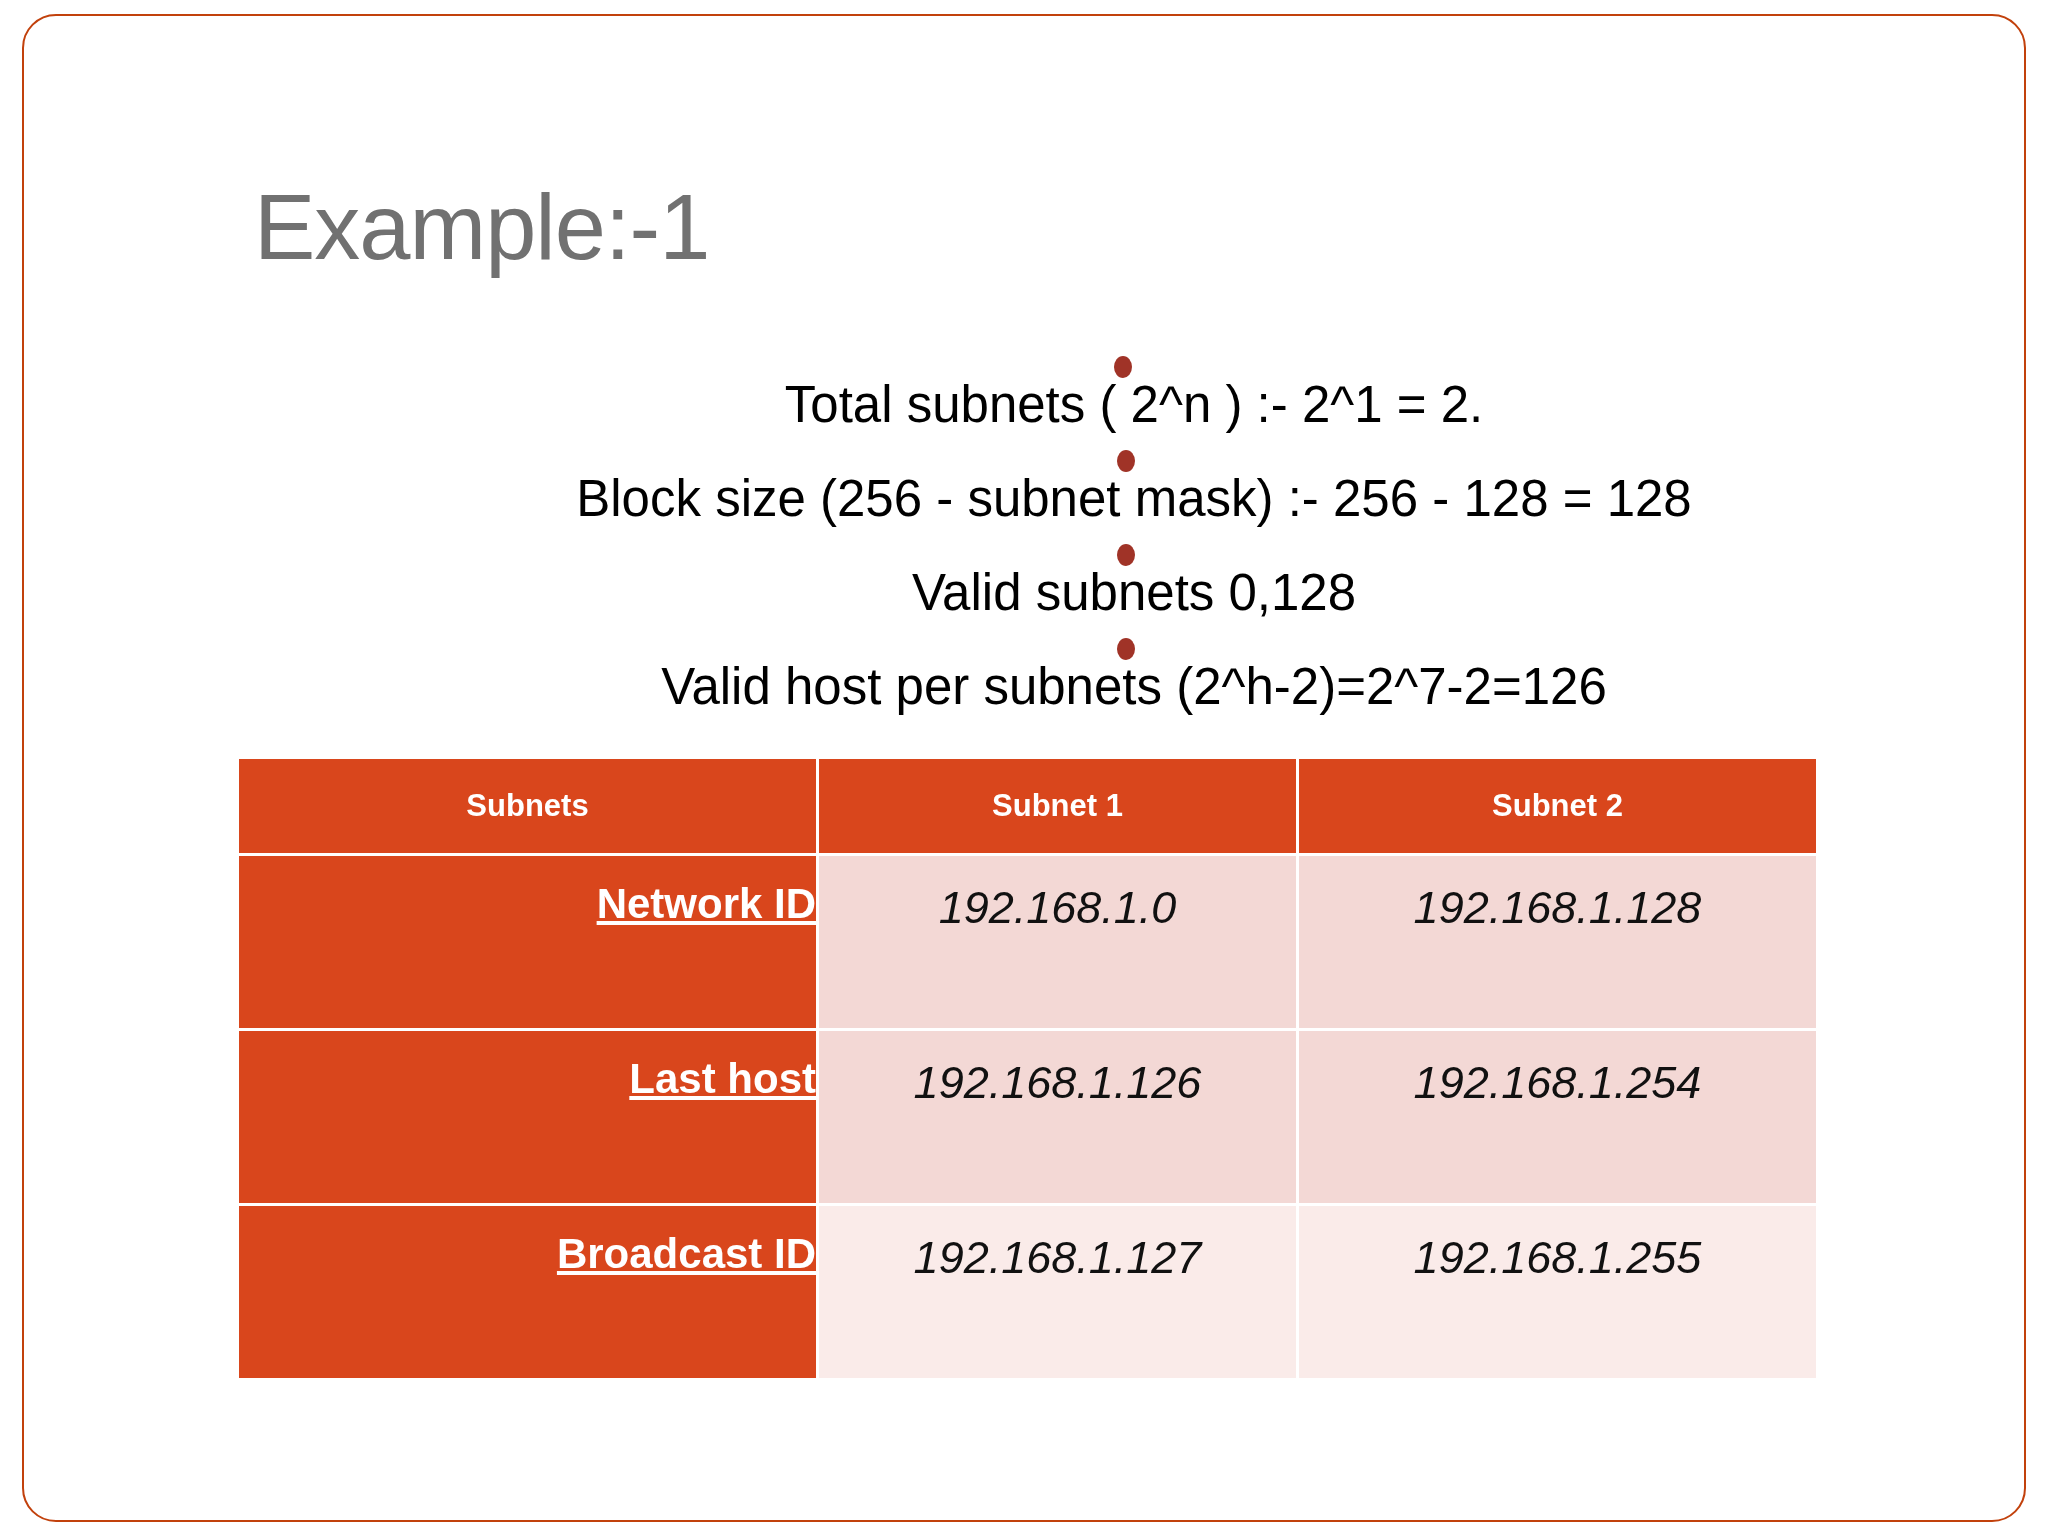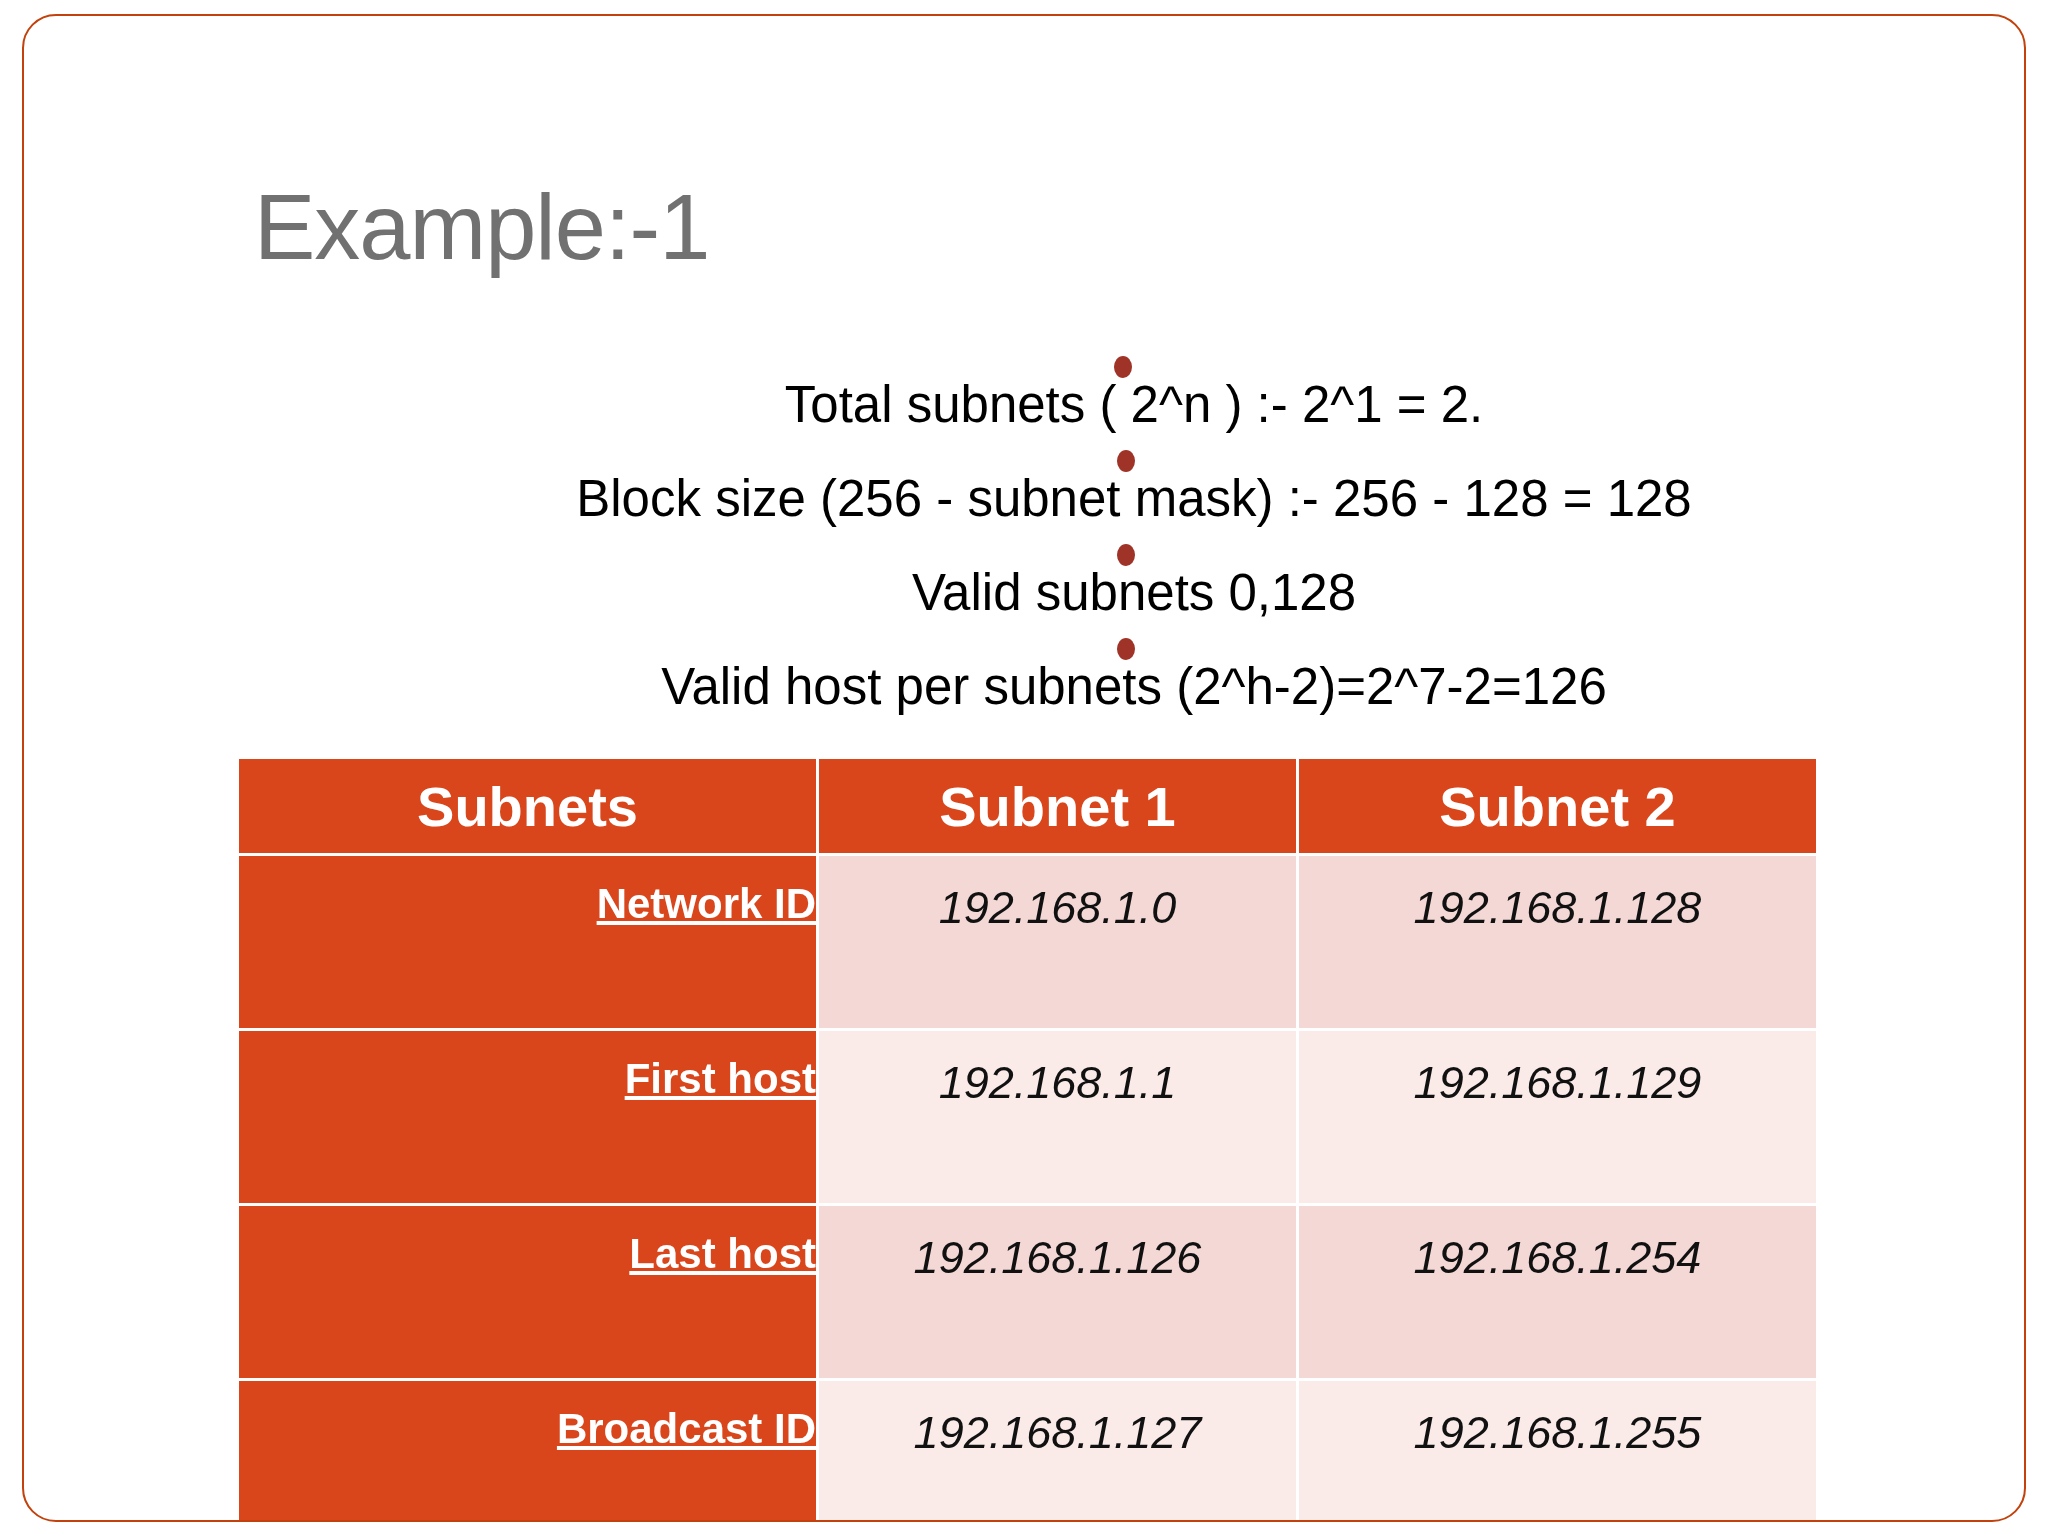--- a/index.html
+++ b/index.html
@@ -82,21 +82,21 @@
   .subnet-table th,
   .subnet-table td {
     border: 3px solid #ffffff;
     padding: 0;
     margin: 0;
   }
 
   .subnet-table th {
     background: #D9461C;
     color: #ffffff;
-    font-size: 56px;
+    font-size: 31px;
     font-weight: bold;
     height: 94px;
     text-align: center;
     vertical-align: middle;
   }
   .th-sub2 { font-size: 37px; }
 
   .row-head {
     background: #D9461C;
     color: #ffffff;
@@ -169,25 +169,20 @@
         <th class="th-sub2">Subnet 2</th>
       </tr>
     </thead>
     <tbody>
       <tr>
         <td class="row-head">Network ID</td>
         <td class="cell odd">192.168.1.0</td>
         <td class="cell odd">192.168.1.128</td>
       </tr>
       <tr>
-        <td class="row-head">First host</td>
-        <td class="cell even">192.168.1.1</td>
-        <td class="cell even">192.168.1.129</td>
-      </tr>
-      <tr>
         <td class="row-head">Last host</td>
         <td class="cell odd">192.168.1.126</td>
         <td class="cell odd">192.168.1.254</td>
       </tr>
       <tr>
         <td class="row-head">Broadcast ID</td>
         <td class="cell even">192.168.1.127</td>
         <td class="cell even">192.168.1.255</td>
       </tr>
     </tbody>

